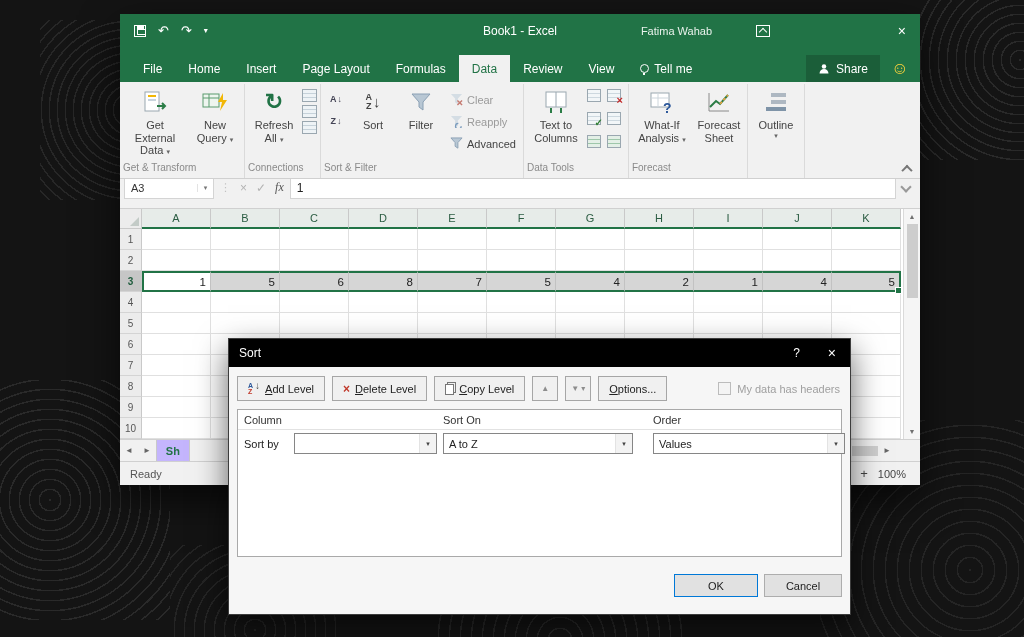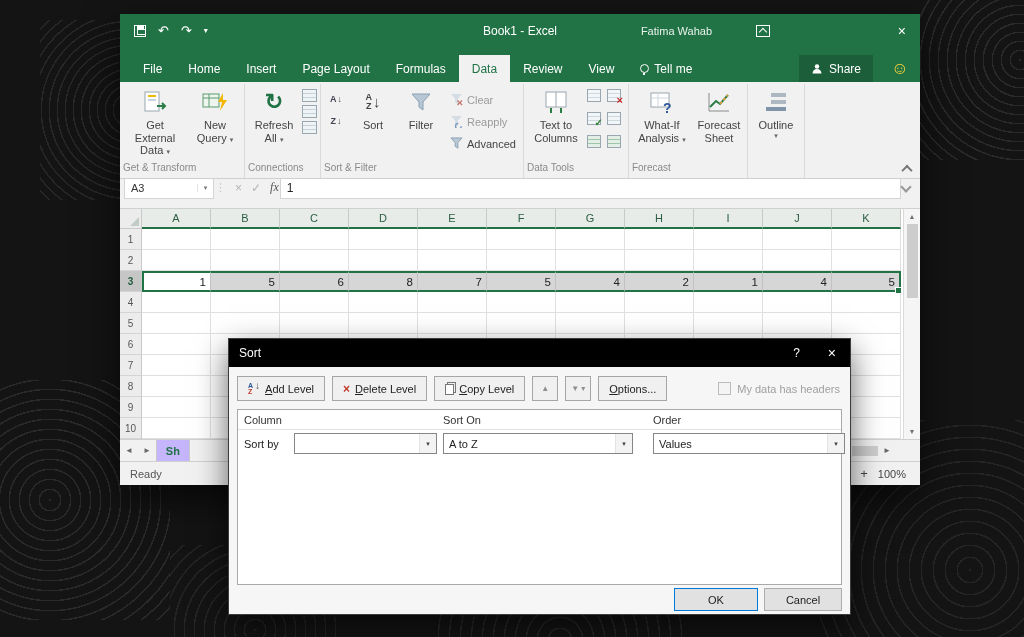--- a/index.html
+++ b/index.html
@@ -29,21 +29,21 @@
   .floppy::before{content:"";position:absolute;left:2px;top:0;width:7px;height:4px;background:#fff;}
   .floppy::after{content:"";position:absolute;left:2px;bottom:1px;width:7px;height:4px;border:1px solid #fff;}
   .ticon{color:#fff;font-size:13px;line-height:1;cursor:default;}
   .ticon.small{font-size:8px;}
   .wtitle{position:absolute;left:0;right:0;text-align:center;font-size:12px;color:#fff;pointer-events:none;}
   .wuser{position:absolute;right:208px;font-size:11px;color:#e9f2ec;}
   .rdo{position:absolute;right:150px;width:14px;height:12px;border:1px solid #fff;display:flex;align-items:flex-start;justify-content:center;}
   .rdo::after{content:"";width:5px;height:5px;border-left:1.5px solid #fff;border-top:1.5px solid #fff;transform:rotate(45deg);margin-top:3px;}
   .wclose{position:absolute;right:14px;font-size:14px;color:#fff;}
 
-  .tabrow{height:35px;background:var(--excel-green,#217346);display:flex;align-items:flex-end;flex:0 0 auto;position:relative;gap:7px;}
+  .tabrow{height:35px;background:var(--excel-green,#217346);display:flex;align-items:flex-end;flex:0 0 auto;position:relative;}
   .tabstrip{display:flex;align-items:flex-end;height:100%;padding-left:10px;}
   .rtab{color:#fff;font-size:12px;padding:0 13px;height:27px;display:flex;align-items:center;gap:5px;white-space:nowrap;}
   .rtab.active{background:var(--ribbon-bg,#f1f1f1);color:var(--excel-green,#217346);}
   .bulb{width:9px;height:9px;border:1.5px solid #fff;border-radius:50%;position:relative;display:inline-block;}
   .bulb::after{content:"";position:absolute;left:2px;bottom:-3px;width:2px;height:2px;background:#fff;}
   .trspacer{flex:1;}
   .sharebtn{height:27px;display:flex;align-items:center;gap:6px;color:#fff;font-size:12px;background:rgba(0,0,0,.18);padding:0 12px;margin-bottom:0;}
   .smiley{width:40px;height:27px;display:flex;align-items:center;justify-content:center;color:#ffd43b;font-size:17px;}
 
   
@@ -67,21 +67,21 @@
   .smallbtn.dis{color:#9b9b9b;}
   .dtgrid{display:grid;grid-template-columns:18px 18px;grid-auto-rows:21px;gap:2px;padding-top:5px;}
   .dtico{width:14px;height:13px;border:1px solid #9aa7b0;background:repeating-linear-gradient(180deg,#f2f6f8 0 3px,#cdd8df 3px 4px);position:relative;display:inline-block;}
   .dtico.ck::after{content:"✓";position:absolute;right:-3px;bottom:-4px;color:#2e7d32;font-size:10px;font-weight:bold;}
   .dtico.rx::after{content:"×";position:absolute;right:-3px;bottom:-5px;color:#c62828;font-size:11px;font-weight:bold;}
   .dtico.gn{background:repeating-linear-gradient(180deg,#e3efe6 0 3px,#9ec7aa 3px 4px);}
   .ribbon-collapse{position:absolute;right:9px;bottom:5px;width:8px;height:8px;}
   .ribbon-collapse::after{content:"";display:block;width:6px;height:6px;border-left:2px solid #777;border-top:2px solid #777;transform:rotate(45deg) translate(1px,1px);}
 
   
-  .fbar{height:30px;background:#f1f1f1;display:flex;align-items:center;gap:1px;padding:0 8px 12px 4px;border-bottom:1px solid #d0d0d0;flex:0 0 auto;}
+  .fbar{height:30px;background:#f1f1f1;display:flex;align-items:center;gap:6px;padding:0 8px 12px 4px;border-bottom:1px solid #d0d0d0;flex:0 0 auto;}
   .namebox{width:90px;height:22px;background:#fff;border:1px solid #d4d4d4;display:flex;align-items:center;font-size:11px;color:#333;}
   .namebox .nbval{flex:1;padding-left:6px;}
   .namebox .nbcaret{width:16px;text-align:center;color:#777;font-size:7px;border-left:1px solid #e3e3e3;}
   .fbicons{display:flex;align-items:center;gap:9px;}
   .fbdots{color:#c2c2c2;font-size:11px;}
   .fbx,.fbck{color:#b4b4b4;font-size:12px;}
   .fbfx{color:#555;font-size:12px;font-style:italic;font-family:"Liberation Serif",serif;}
   .finput{flex:1;height:22px;background:#fff;border:1px solid #d4d4d4;font-size:12px;color:#222;display:flex;align-items:center;padding-left:6px;}
   .fexpand{width:10px;height:10px;}
   .fexpand::after{content:"";display:block;width:6px;height:6px;border-left:2px solid #999;border-top:2px solid #999;transform:rotate(225deg);}
@@ -134,21 +134,21 @@
   .alt{display:inline-block;}
   .alt::first-letter{text-decoration:underline;}
   .azadd{display:inline-flex;flex-direction:column;font-size:7px;line-height:6px;font-weight:bold;color:#2b579a;position:relative;padding-right:7px;}
   .azadd .aza{color:#2b579a;} .azadd .azz{color:#c0392b;}
   .azadd .azdn{position:absolute;right:0;top:0;font-size:10px;color:#444;font-weight:normal;}
   .delx{color:#c0392b;font-weight:bold;font-size:12px;}
   .copyico{width:9px;height:11px;border:1px solid #777;background:#fff;box-shadow:2px -2px 0 -1px #f0f0f0,2px -2px 0 0 #777;margin-top:2px;}
   .sdspacer{flex:1;}
   .chk{display:flex;align-items:center;gap:6px;color:#a0a0a0;padding-right:2px;}
   .chkbox{width:13px;height:13px;border:1px solid #bcbcbc;background:#f4f4f4;display:inline-block;}
-  .sd-list{margin:0 8px;border:1px solid #a9a9a9;background:#fff;height:176px;flex:0 0 auto;display:flex;flex-direction:column;}
+  .sd-list{margin:0 8px;border:1px solid #a9a9a9;background:#fff;height:148px;flex:0 0 auto;display:flex;flex-direction:column;}
   .sd-listhead,.sd-row{display:grid;grid-template-columns:199px 210px 1fr;align-items:center;padding:0 6px;}
   .sd-listhead{height:20px;border-bottom:1px solid #e2e2e2;color:#333;}
   .sd-row{height:27px;}
   .sbylab{display:inline-block;width:50px;color:#222;}
   .c1wrap{display:flex;align-items:center;}
   .combo{height:21px;border:1px solid #868686;background:#fff;display:flex;align-items:center;position:relative;}
   .combo .cval{flex:1;padding:0 5px;color:#222;white-space:nowrap;overflow:hidden;}
   .combo .cbtn{width:17px;height:100%;display:flex;align-items:center;justify-content:center;color:#444;font-size:7px;border-left:1px solid #e3e3e3;background:#f3f3f3;}
   .combo.c1{width:143px;} .combo.c2{width:192px;} .combo.c3{width:190px;}
   .sd-footer{flex:1;display:flex;align-items:center;justify-content:flex-end;gap:6px;padding:0 8px;}

